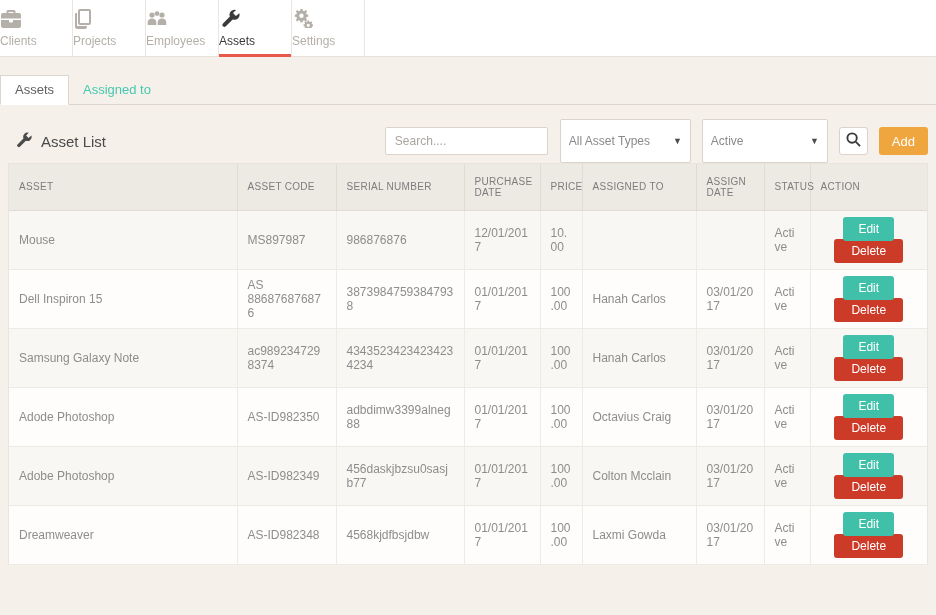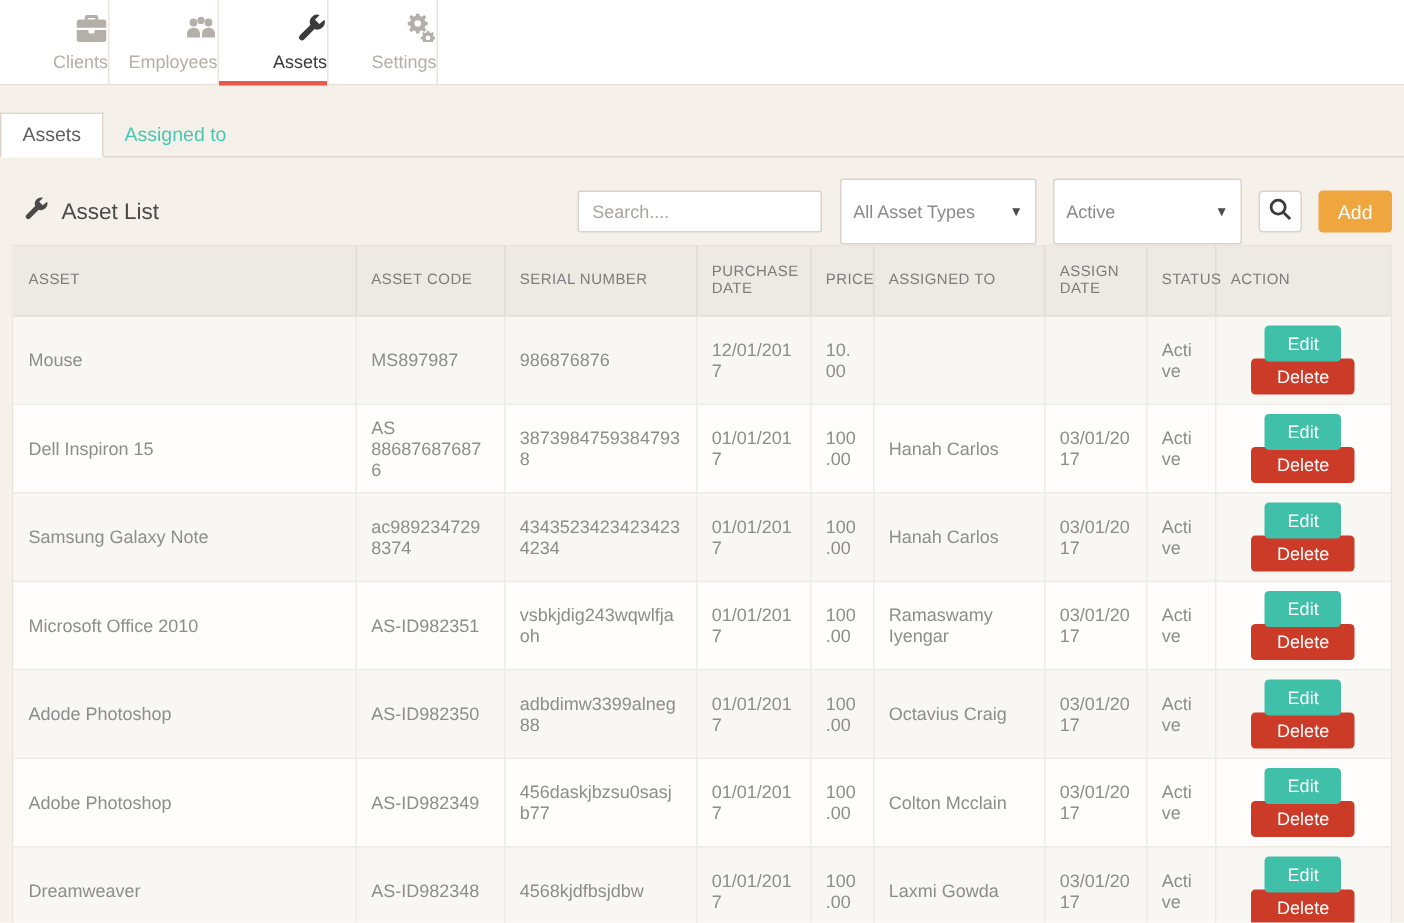--- a/index.html
+++ b/index.html
@@ -14,21 +14,21 @@
   .topnav {
     background: #fff;
     border-bottom: 1px solid #e5e0d9;
     display: flex;
     height: 57px;
   }
   .nav-tab {
     width: 73px;
     border-right: 1px solid #eae5de;
     display: flex; flex-direction: column;
-    align-items: flex-end; justify-content: center;
+    align-items: flex-start; justify-content: center;
     gap: 5px;
     color: #b4afa8;
     font-size: 12px;
     position: relative;
     cursor: pointer;
   }
   .nav-tab .nicon { width: 22px; height: 20px; display: flex; align-items: center; justify-content: center; }
   .nav-tab svg { fill: currentColor; }
   .nav-tab.active { color: #3a3a3a; }
   .nav-tab.active .underline {
@@ -170,20 +170,28 @@
 <body>
 
 <div class="topnav">
   <div class="nav-tab">
     <span class="nicon">
       <svg width="20" height="18" viewBox="0 0 20 18">
           <path d="M7 0h6a1.5 1.5 0 0 1 1.5 1.5V3H18a2 2 0 0 1 2 2v3.5H0V5a2 2 0 0 1 2-2h3.5V1.5A1.5 1.5 0 0 1 7 0zm.5 3h5V2h-5v1zM0 10h8v1.4a1 1 0 0 0 1 1h2a1 1 0 0 0 1-1V10h8v6a2 2 0 0 1-2 2H2a2 2 0 0 1-2-2v-6z"></path>
         </svg>
     </span>
     <span>Clients</span>
+  </div>
+  <div class="nav-tab">
+    <span class="nicon">
+      <svg width="18" height="20" viewBox="0 0 18 20">
+          <path d="M5 0h9a2 2 0 0 1 2 2v12a2 2 0 0 1-2 2H5a2 2 0 0 1-2-2V2a2 2 0 0 1 2-2zm0 2v12h9V2H5zM1 4h1v13h10v1a2 2 0 0 1-2 2H2.5A2.5 2.5 0 0 1 0 17.5V5a1 1 0 0 1 1-1z"></path>
+        </svg>
+    </span>
+    <span>Projects</span>
   </div>
   <div class="nav-tab">
     <span class="nicon">
       <svg width="22" height="18" viewBox="0 0 22 18">
           <circle cx="6" cy="5" r="2.6"></circle>
           <circle cx="11" cy="3.6" r="2.4"></circle>
           <circle cx="16" cy="5" r="2.6"></circle>
           <path d="M6 8.5c2.4 0 4.3 1.6 4.3 3.8V15H1.7v-2.7c0-2.2 1.9-3.8 4.3-3.8zM16 8.5c2.4 0 4.3 1.6 4.3 3.8V15h-8.6v-2.7c0-2.2 1.9-3.8 4.3-3.8z"></path>
         </svg>
     </span>
@@ -311,34 +319,20 @@
     <td>100.00</td>
     <td>Hanah Carlos</td>
     <td>03/01/2017</td>
     <td>Active</td>
     <td class="action-cell">
       <button class="btn-edit">Edit</button>
       <button class="btn-delete">Delete</button>
     </td>
   </tr>
         <tr>
-    <td>Microsoft Office 2010</td>
-    <td>AS-ID982351</td>
-    <td>vsbkjdig243wqwlfjaoh</td>
-    <td>01/01/2017</td>
-    <td>100.00</td>
-    <td>Ramaswamy Iyengar</td>
-    <td>03/01/2017</td>
-    <td>Active</td>
-    <td class="action-cell">
-      <button class="btn-edit">Edit</button>
-      <button class="btn-delete">Delete</button>
-    </td>
-  </tr>
-        <tr>
     <td>Adode Photoshop</td>
     <td>AS-ID982350</td>
     <td>adbdimw3399alneg88</td>
     <td>01/01/2017</td>
     <td>100.00</td>
     <td>Octavius Craig</td>
     <td>03/01/2017</td>
     <td>Active</td>
     <td class="action-cell">
       <button class="btn-edit">Edit</button>

